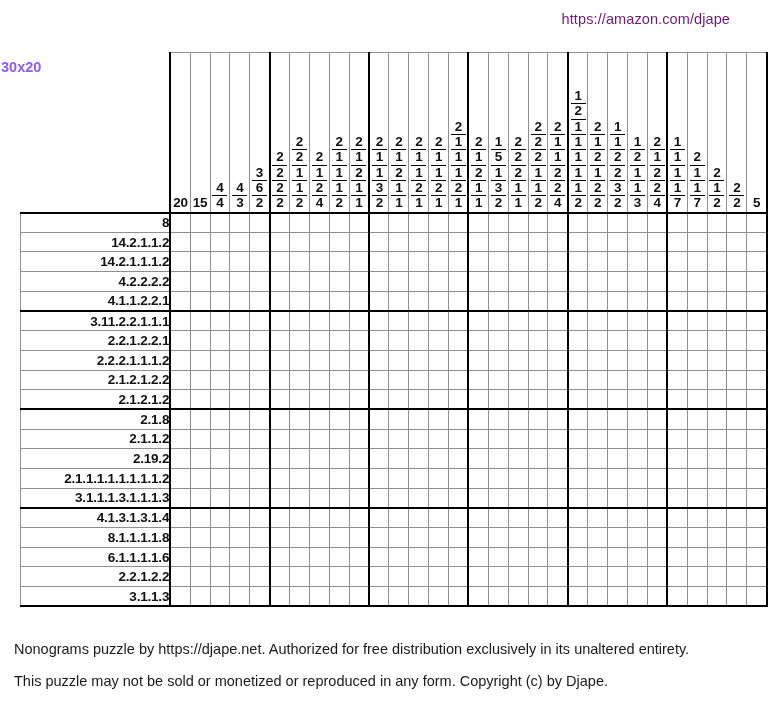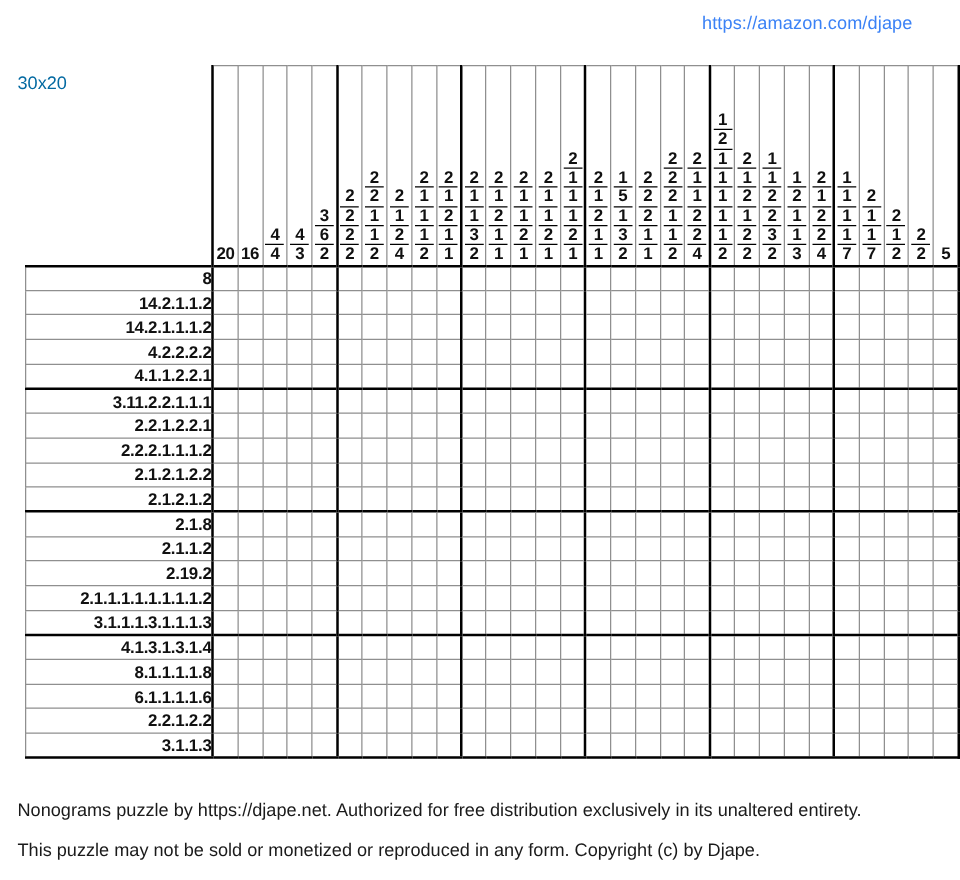--- a/index.html
+++ b/index.html
@@ -12,31 +12,31 @@
     position:relative;
   }
   #sheet{position:absolute;left:0;top:0;width:768px;height:704px;}
 
   
   .site-url{
     position:absolute;
     right:38px; top:11px;
     font-size:14.5px;
     letter-spacing:.1px;
-    color:#3b82f6;
+    color:#701a75;
     white-space:nowrap;
   }
 
   
   .size-label{
     position:absolute;
-    left:14px; top:59px;
+    left:1px; top:59px;
     font-size:14.5px;
-    font-weight:normal;
-    color:#0369a1;
+    font-weight:bold;
+    color:#8b5cf6;
   }
 
   
   .puzzle{
     position:absolute;
     left:20px; top:52px;
   }
   table.nonogram{
     border-collapse:collapse;
     table-layout:fixed;
@@ -139,21 +139,21 @@
       <tbody id="nonogram-body">
           <tr>
             <td class="corner"></td>
             <td class="colclue thick-l">
               <div class="stack">
                 <span class="n last">20</span>
               </div>
             </td>
             <td class="colclue">
               <div class="stack">
-                <span class="n last">16</span>
+                <span class="n last">15</span>
               </div>
             </td>
             <td class="colclue">
               <div class="stack">
                 <span class="n">4</span>
                 <span class="n last">4</span>
               </div>
             </td>
             <td class="colclue">
               <div class="stack">

